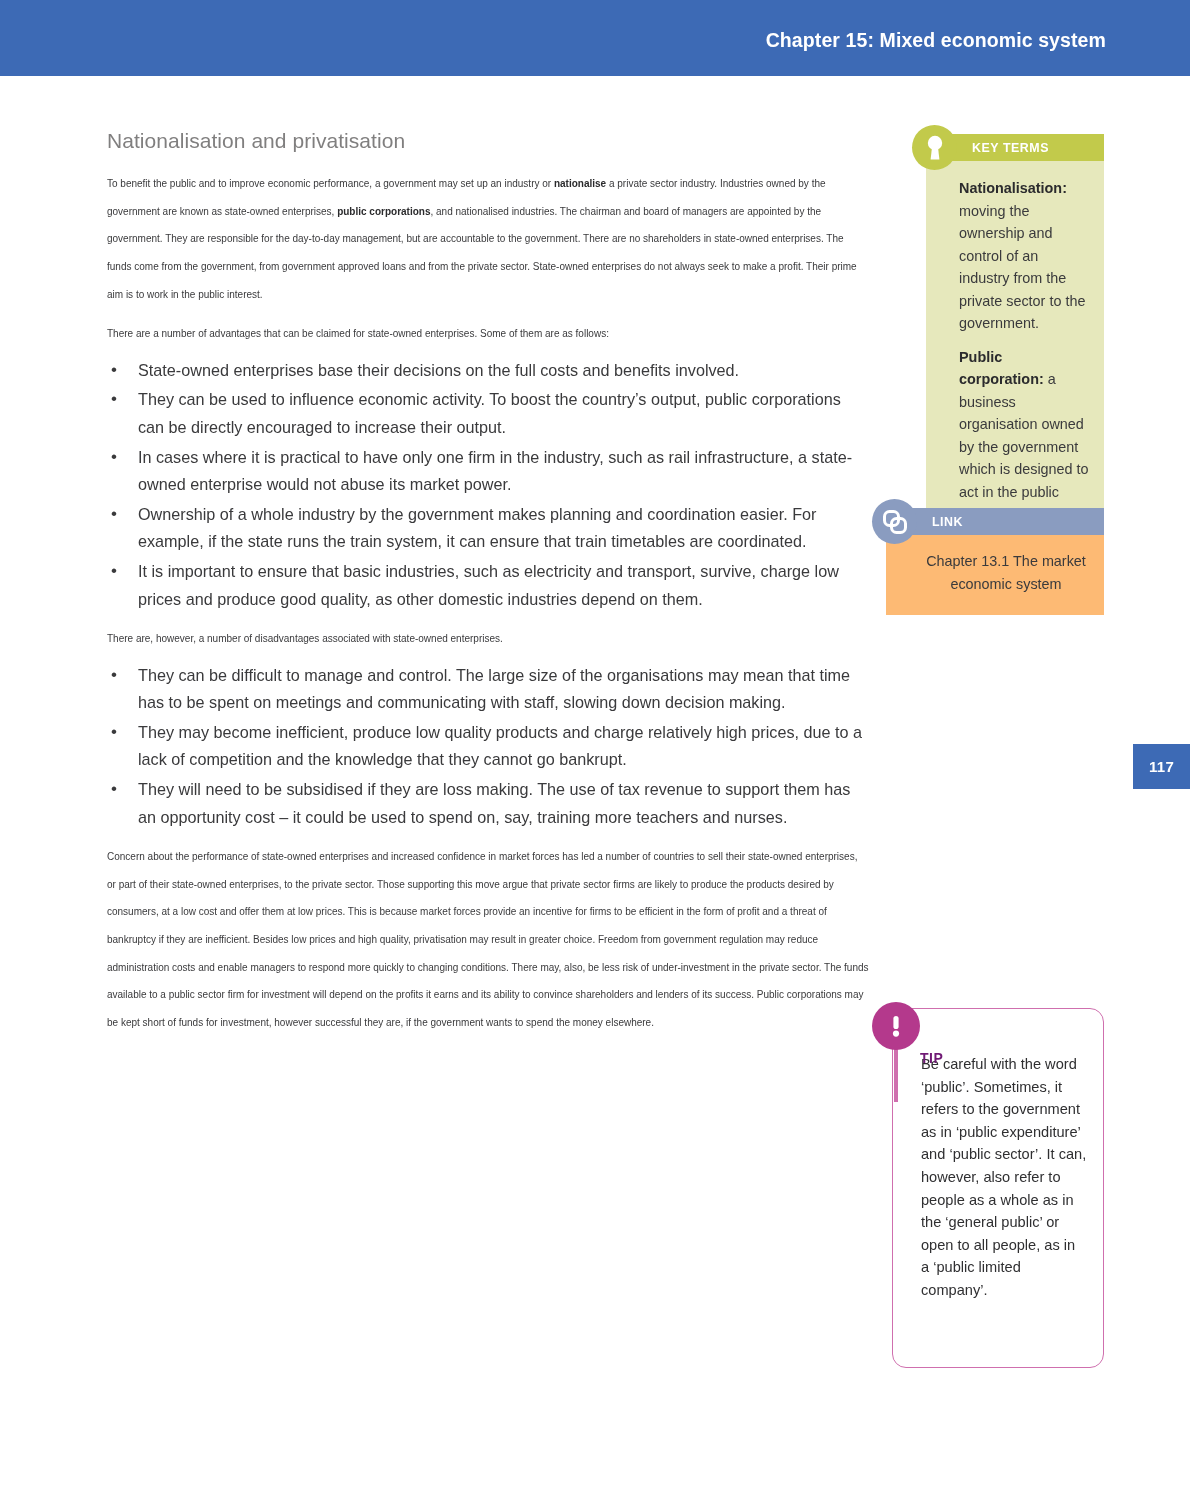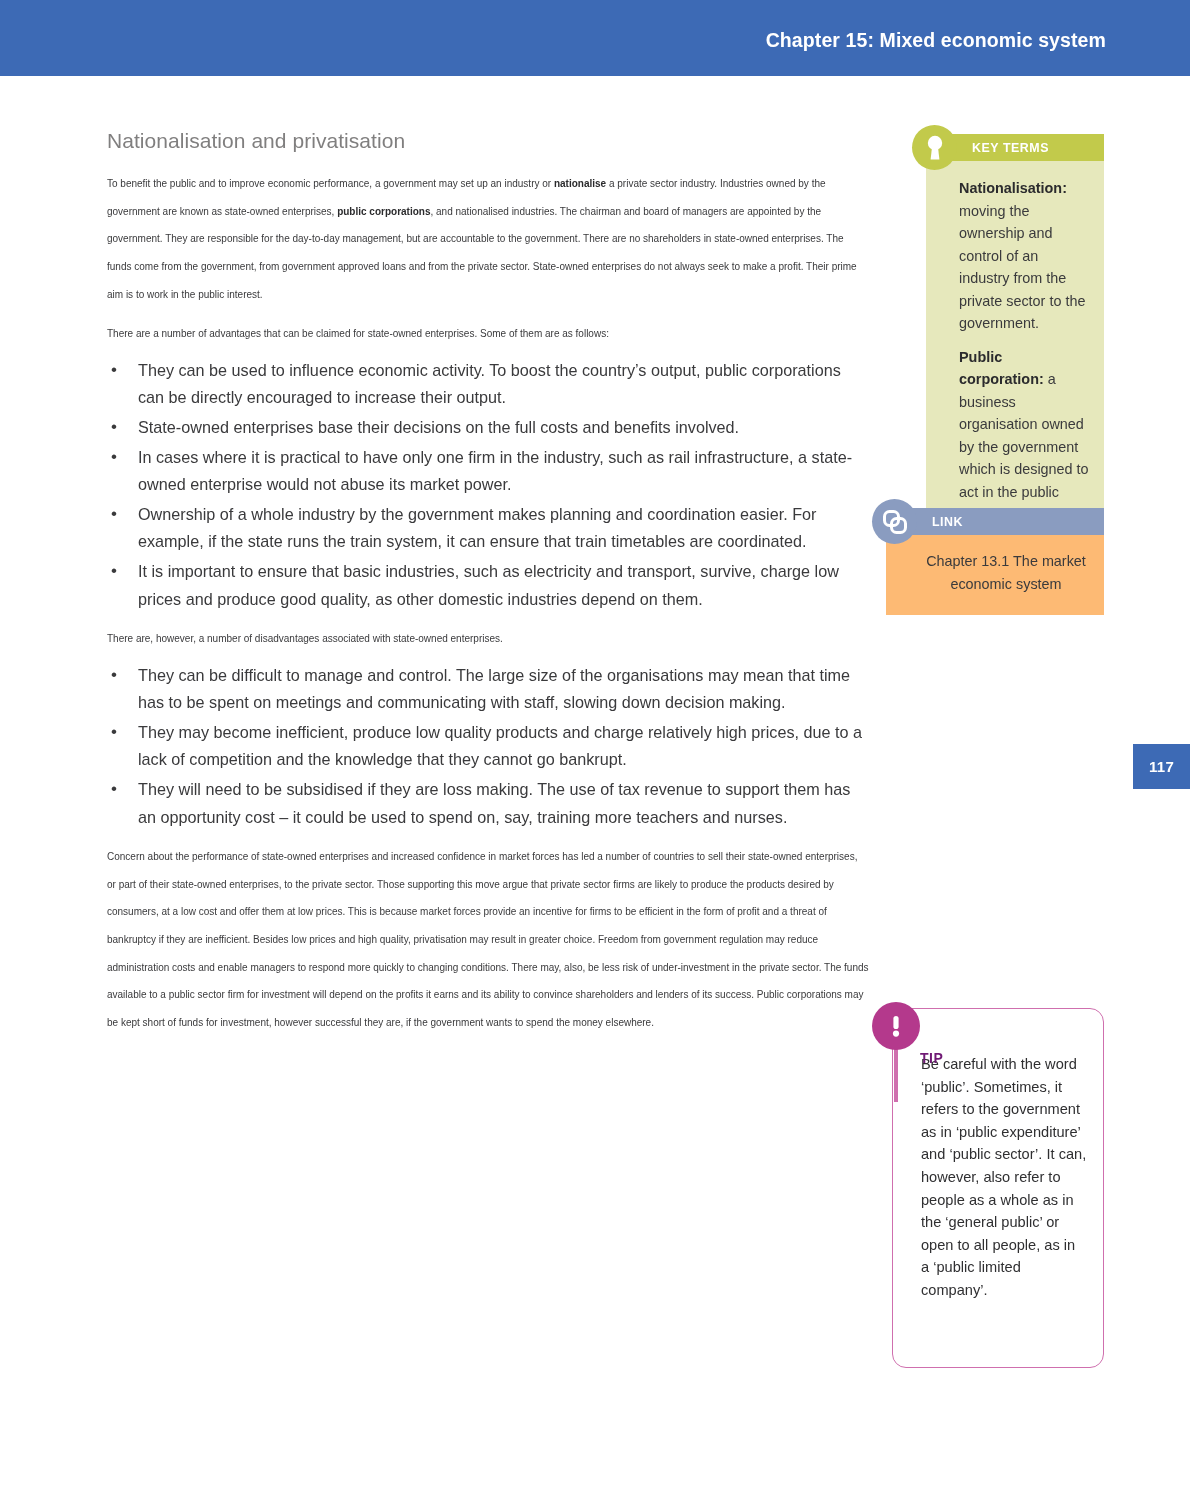--- a/index.html
+++ b/index.html
@@ -239,22 +239,22 @@
 
 <div class="main-col">
 
   <h2 class="section-heading">Nationalisation and privatisation</h2>
 
   <p class="para"><span>To benefit the public and to improve economic performance, a government may set up an industry or </span><b>nationalise</b><span> a private sector industry. Industries owned by the government are known as state-owned enterprises, </span><b>public corporations</b><span>, and nationalised industries. The chairman and board of managers are appointed by the government. They are responsible for the day-to-day management, but are accountable to the government. There are no shareholders in state-owned enterprises. The funds come from the government, from government approved loans and from the private sector. State-owned enterprises do not always seek to make a profit. Their prime aim is to work in the public interest.</span></p>
 
   <p class="para tight">There are a number of advantages that can be claimed for state-owned enterprises. Some of them are as follows:</p>
 
   <ul class="bullets">
+    <li>State-owned enterprises base their decisions on the full costs and benefits involved.</li>
     <li>They can be used to influence economic activity. To boost the country’s output, public corporations can be directly encouraged to increase their output.</li>
-    <li>State-owned enterprises base their decisions on the full costs and benefits involved.</li>
     <li>In cases where it is practical to have only one firm in the industry, such as rail infrastructure, a state-owned enterprise would not abuse its market power.</li>
     <li>Ownership of a whole industry by the government makes planning and coordination easier. For example, if the state runs the train system, it can ensure that train timetables are coordinated.</li>
     <li>It is important to ensure that basic industries, such as electricity and transport, survive, charge low prices and produce good quality, as other domestic industries depend on them.</li>
   </ul>
 
   <p class="para tight">There are, however, a number of disadvantages associated with state-owned enterprises.</p>
 
   <ul class="bullets">
     <li>They can be difficult to manage and control. The large size of the organisations may mean that time has to be spent on meetings and communicating with staff, slowing down decision making.</li>
     <li>They may become inefficient, produce low quality products and charge relatively high prices, due to a lack of competition and the knowledge that they cannot go bankrupt.</li>

